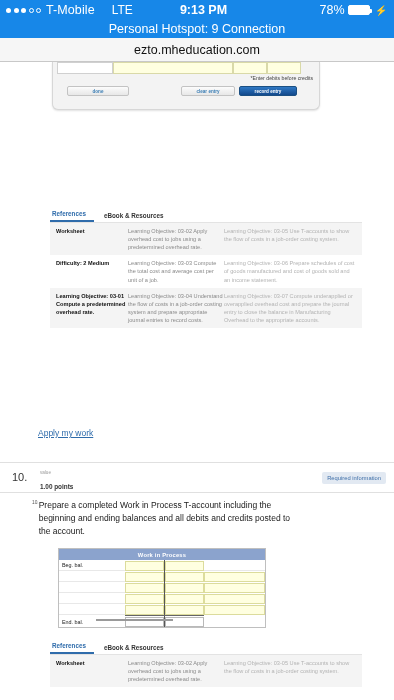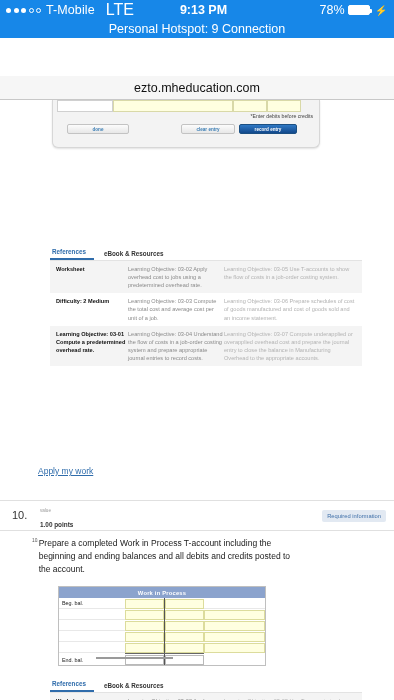--- a/index.html
+++ b/index.html
@@ -15,21 +15,21 @@
   .statusbar {
     height: 20px; background: #1787e8; color: #fff;
     display: flex; align-items: center; padding: 0 6px;
     font-size: 12.5px; position: relative;
   }
   .sb-left { display: flex; align-items: center; gap: 5px; }
   .dots { display: flex; gap: 2.5px; align-items: center; }
   .dot { width: 5px; height: 5px; border-radius: 50%; background: #fff; }
   .dot.hollow { background: transparent; border: 1px solid #fff; width:5px; height:5px;}
   .carrier { font-size: 12.5px; letter-spacing: .1px; }
-  .lte { font-size: 16px; margin-left: 6px; }
+  .lte { font-size: 12px; margin-left: 12px; }
   .sb-time {
     position: absolute; left: 13px; right: 0; text-align: center;
     font-size: 12.5px; font-weight: bold; pointer-events: none;
   }
   .sb-right { margin-left: auto; display: flex; align-items: center; gap: 3px; z-index:2;}
   .batt-pct { font-size: 12.5px; }
   .batt {
     width: 22px; height: 10px; border: 1px solid #fff; border-radius: 2px;
     position: relative; background: #fff;
   }
@@ -44,21 +44,21 @@
     height: 18px; background: #1787e8; color: #fff;
     display: flex; align-items: center; justify-content: center;
     font-size: 12.5px;
   }
 
   
   .urlbar {
     height: 24px; background: #f6f6f6;
     border-bottom: 1px solid #c8c8c8;
     display: flex; align-items: center; justify-content: center;
-    font-size: 12.5px; color: #111; margin-top: 38px;
+    font-size: 12.5px; color: #111;
   }
 
   
   .content { position: relative; background: #fff; height: 638px; overflow: hidden; }
 
   
   .jform {
     position: absolute; left: 52px; top: 0; width: 268px; height: 48px;
     background: #f3f3f3; border: 1px solid #d7d7d7;
     border-top: none; border-radius: 0 0 6px 6px;

